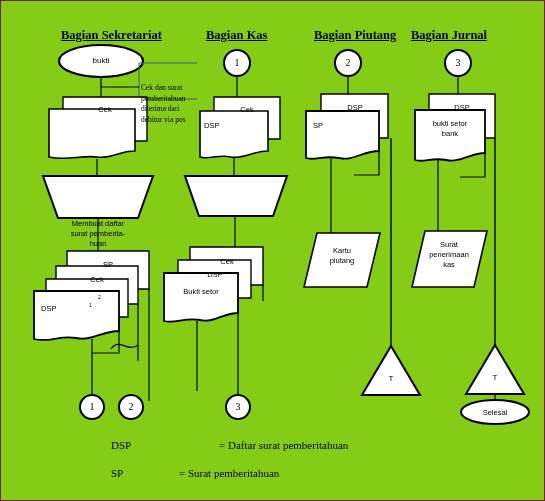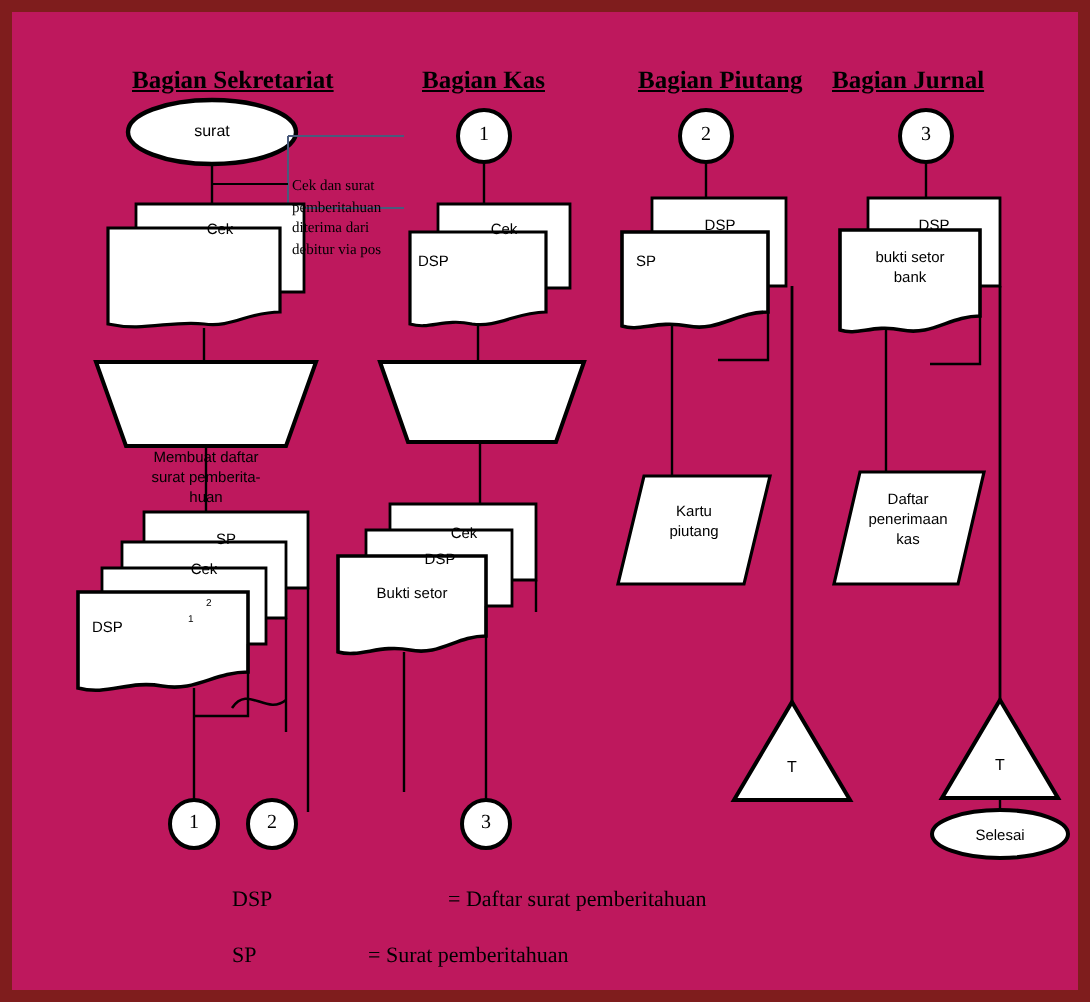--- a/index.html
+++ b/index.html
@@ -1,20 +1,20 @@
 <!DOCTYPE html>
 <html><head>
 <meta charset="utf-8">
 <style>
   html,body{margin:0;padding:0;background:#ffffff;}
   #page{
     position:relative;
     width:545px;height:501px;
-    background:#be185d;
-    border:6px solid #7f1d1d;
+    background:#84cc16;
+    border:1px solid #7f1d1d;
     box-sizing:border-box;
     overflow:hidden;
     font-family:"Liberation Sans", sans-serif;
   }
   svg#canvas{position:absolute;left:0;top:0;width:545px;height:501px;}
   .hdr{
     position:absolute;
     font-family:"Liberation Serif", serif;
     font-size:12.5px;
     font-weight:bold;
@@ -162,21 +162,21 @@
   <div class="hdr" style="left:60px;top:27px;">Bagian Sekretariat</div>
   <div class="hdr" style="left:205px;top:27px;">Bagian Kas</div>
   <div class="hdr" style="left:313px;top:27px;">Bagian Piutang</div>
   <div class="hdr" style="left:410px;top:27px;">Bagian Jurnal</div>
 
   <div class="note" style="left:140px;top:70px;width:60px;margin-top:12px;">Cek dan surat
 pemberitahuan
 diterima dari
 debitur via pos</div>
 
-  <div class="lbl bigger" style="left:70px;top:54px;width:60px;">surat</div>
+  <div class="lbl bigger" style="left:70px;top:54px;width:60px;">bukti</div>
   <div class="lbl" style="left:74px;top:104px;width:60px;">Cek</div>
   <div class="lbl" style="left:52px;top:182px;width:90px;margin-top:36px;">Membuat daftar
 surat pemberita-
 huan</div>
   <div class="lbl" style="left:77px;top:259px;width:60px;">SP</div>
   <div class="lbl" style="left:66px;top:274px;width:60px;">Cek</div>
   <div class="tinynum" style="left:97px;top:293px;">2</div>
   <div class="lbl" style="left:40px;top:303px;width:40px;text-align:left;">DSP</div>
   <div class="tinynum" style="left:88px;top:301px;">1</div>
   <div class="num" style="left:81px;top:400px;width:20px;">1</div>
@@ -194,21 +194,21 @@
   <div class="lbl" style="left:324px;top:102px;width:60px;">DSP</div>
   <div class="lbl" style="left:312px;top:120px;width:30px;text-align:left;">SP</div>
   <div class="lbl" style="left:311px;top:245px;width:60px;">Kartu
 piutang</div>
   <div class="lbl bigger" style="left:380px;top:372px;width:20px;">T</div>
 
   <div class="num" style="left:447px;top:56px;width:20px;">3</div>
   <div class="lbl" style="left:431px;top:102px;width:60px;">DSP</div>
   <div class="lbl" style="left:419px;top:118px;width:60px;">bukti setor
 bank</div>
-  <div class="lbl" style="left:418px;top:239px;width:60px;">Daftar
+  <div class="lbl" style="left:418px;top:239px;width:60px;">Surat
 penerimaan
 kas</div>
   <div class="lbl bigger" style="left:484px;top:371px;width:20px;">T</div>
   <div class="lbl" style="left:469px;top:407px;width:50px;">Selesai</div>
 
   <div class="legend-key" style="left:110px;top:438px;">DSP</div>
   <div class="legend-val" style="left:178px;top:438px;margin-left:40px;">= Daftar surat pemberitahuan</div>
   <div class="legend-key" style="left:110px;top:466px;">SP</div>
   <div class="legend-val" style="left:178px;top:466px;">= Surat pemberitahuan</div>
 

